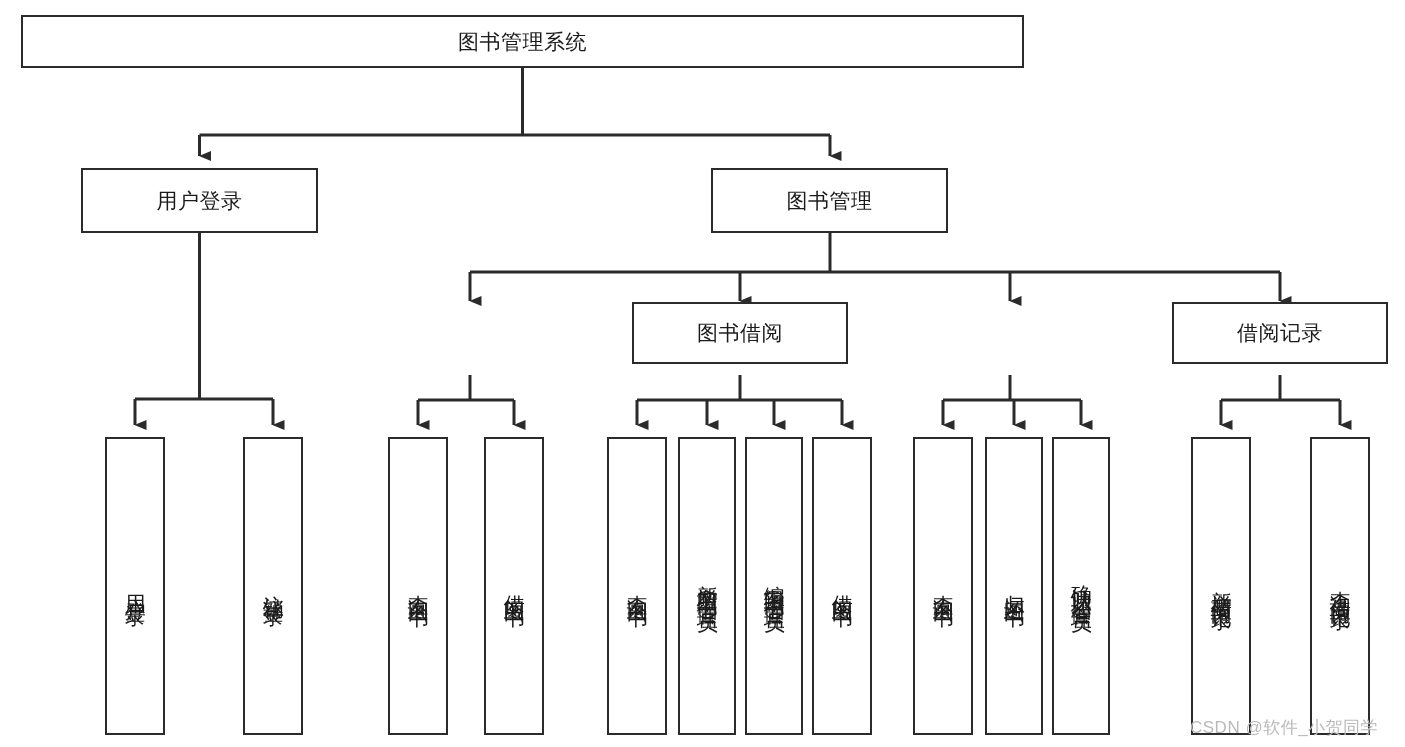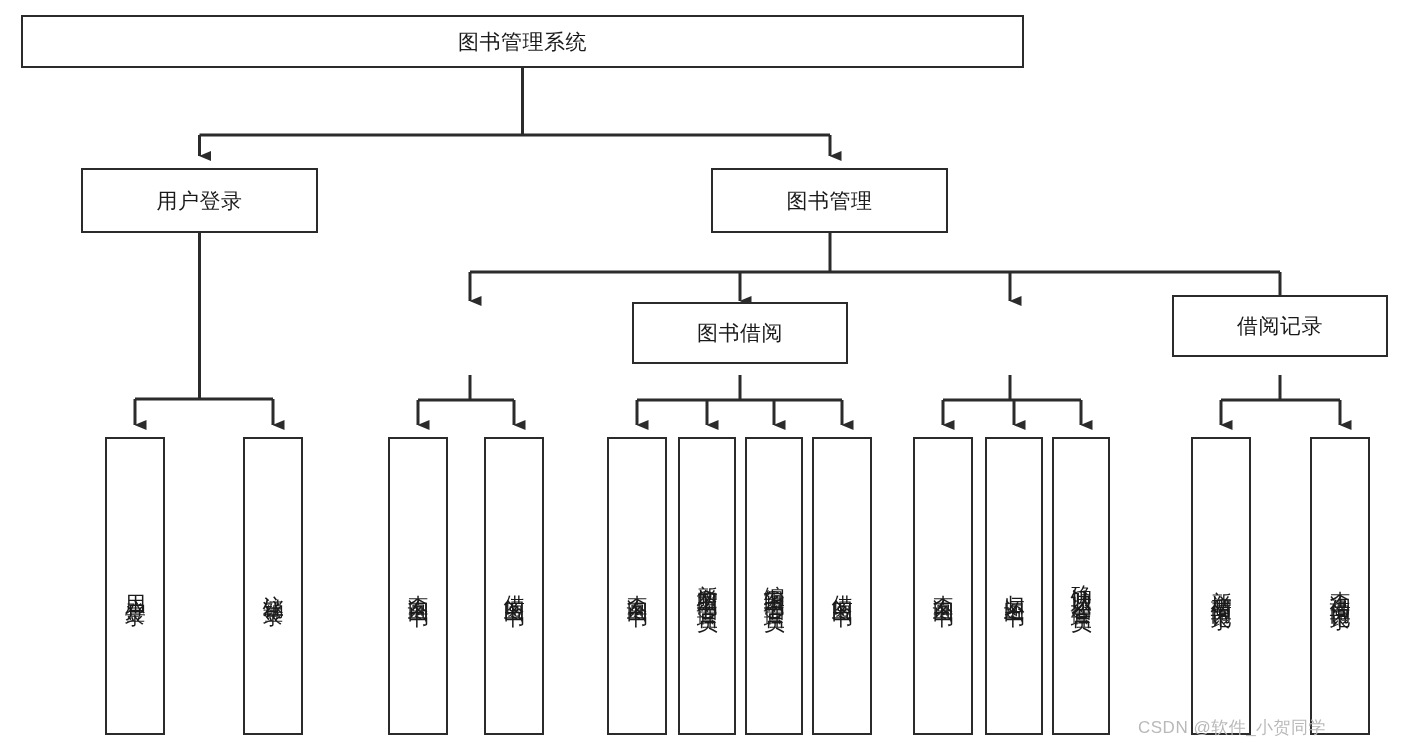--- a/index.html
+++ b/index.html
@@ -124,21 +124,21 @@
   <div class="node horiz" style="left:81px; top:168px; width:237px; height:65px;">
     <span>用户登录</span>
   </div>
   <div class="node horiz" style="left:711px; top:168px; width:237px; height:65px;font-family:Liberation Mono, monospace;">
     <span>图书管理</span>
   </div>
 
   <div class="node horiz" style="left:632px; top:302px; width:216px; height:62px;">
     <span>图书借阅</span>
   </div>
-  <div class="node horiz" style="left:1172px; top:295px; width:216px; height:62px;">
+  <div class="node horiz" style="left:1172px; top:302px; width:216px; height:62px;">
     <span>借阅记录</span>
   </div>
 
   <div class="node vert" style="left:105px; top:437px; width:60px; height:298px;">
     <span class="vlabel">用户登录</span>
   </div>
   <div class="node vert" style="left:243px; top:437px; width:60px; height:298px;">
     <span class="vlabel">注销登录</span>
   </div>
   <div class="node vert" style="left:388px; top:437px; width:60px; height:298px;">
@@ -168,17 +168,17 @@
   <div class="node vert" style="left:1052px; top:437px; width:58px; height:298px;">
     <span class="vlabel">确认归还（管理员）</span>
   </div>
   <div class="node vert" style="left:1191px; top:437px; width:60px; height:298px;">
     <span class="vlabel">新增借阅记录</span>
   </div>
   <div class="node vert" style="left:1310px; top:437px; width:60px; height:298px;">
     <span class="vlabel">查询借阅记录</span>
   </div>
 
-  <div class="watermark" style="left:1138px; top:716px;">
+  <div class="watermark" style="left:1190px; top:716px;">
     <span>CSDN @软件_小贺同学</span>
   </div>
 
 </div>
 
 </body></html>

